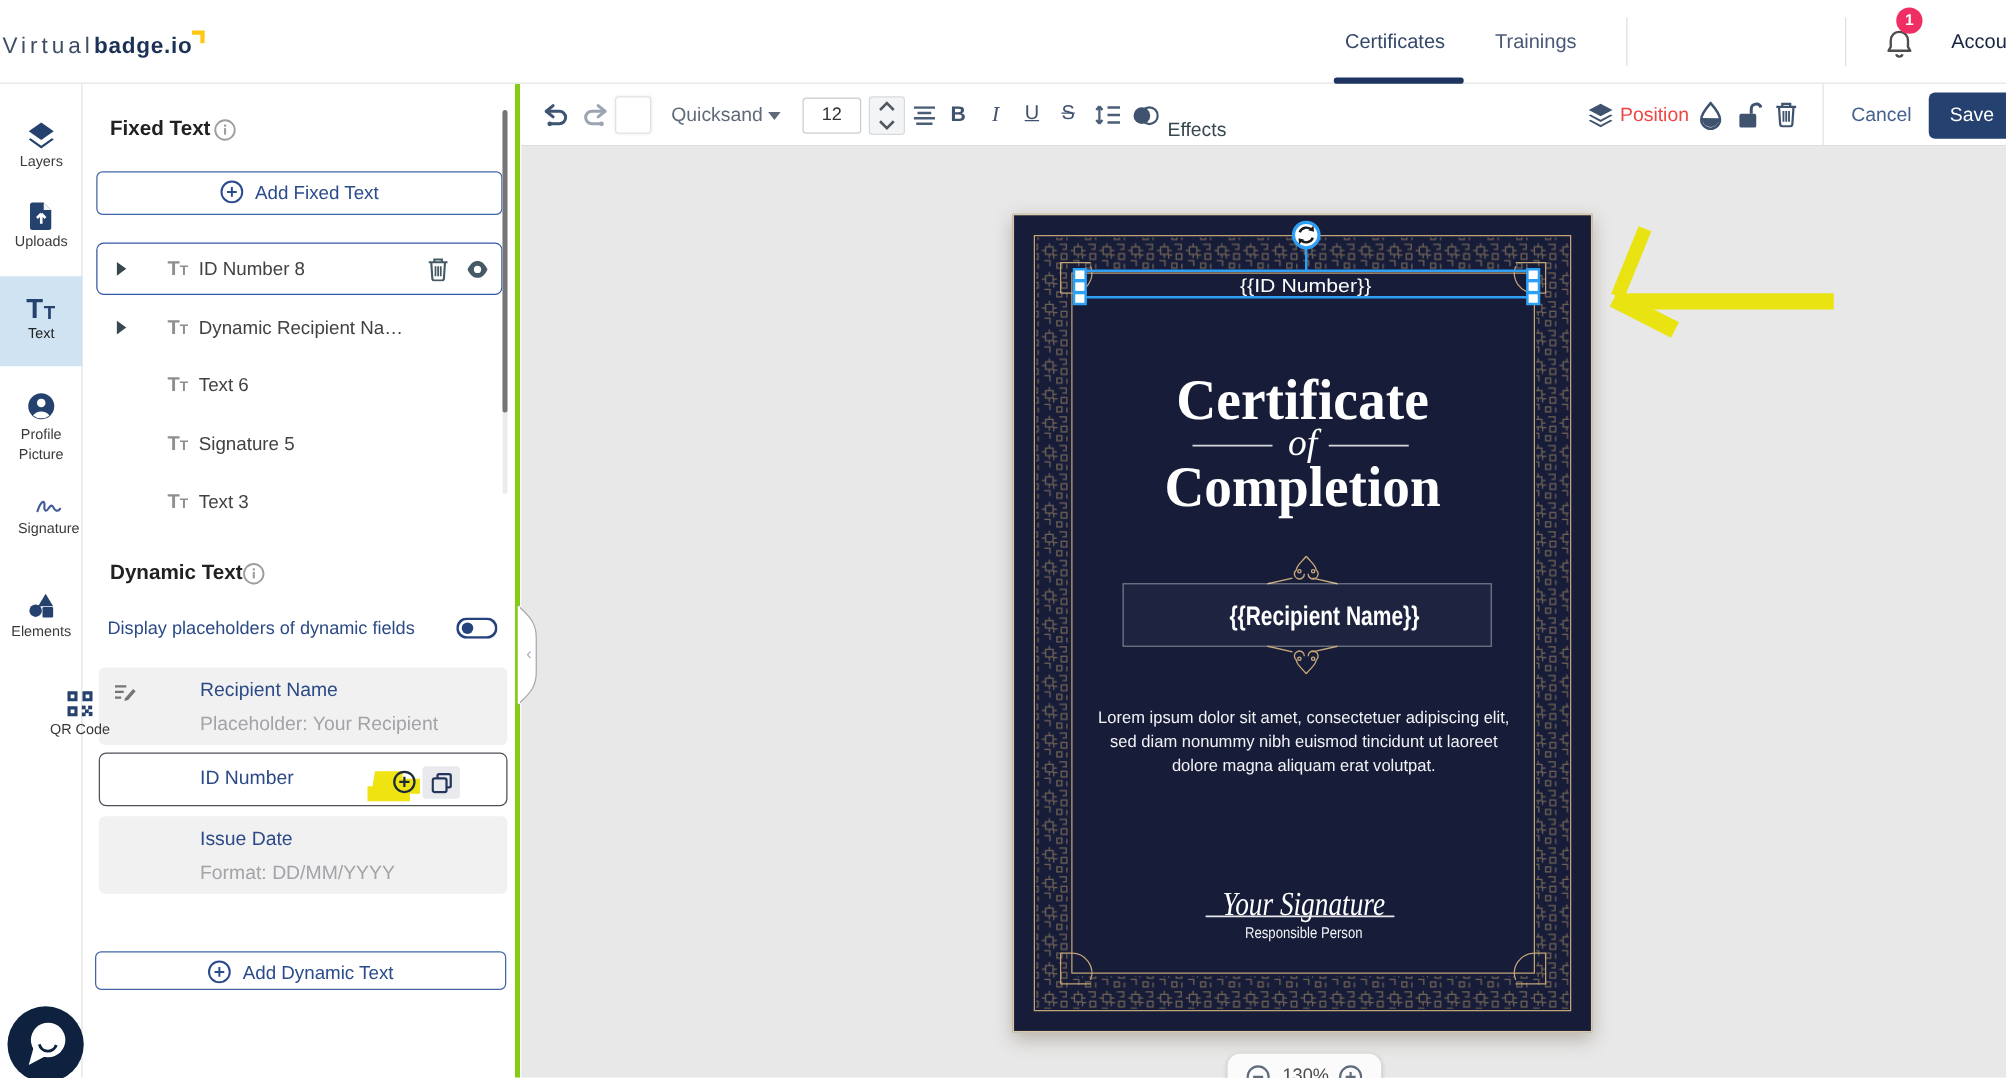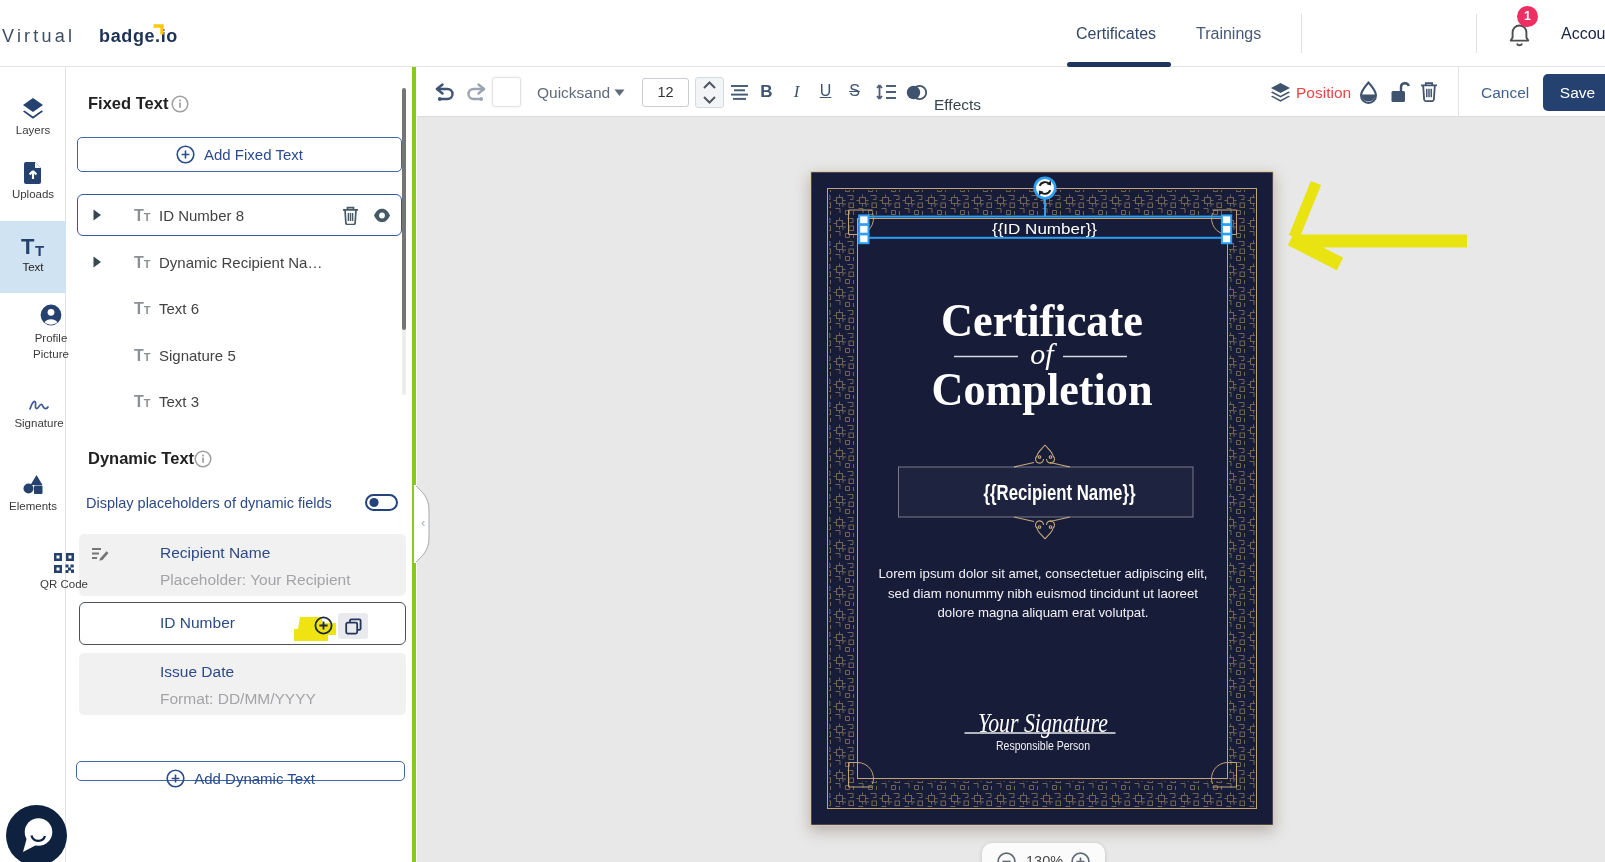--- a/index.html
+++ b/index.html
@@ -26,21 +26,21 @@
   
   #canvas { position:absolute; left:417px; top:117px; width:1188px; height:745px; background:#e8e8e8; z-index:1; }
   #cert { position:absolute; left:393px; top:54px; width:464px; height:655px; box-shadow:0 5px 14px rgba(90,70,50,0.35); }
   #zoompill { position:absolute; left:565px; top:726px; width:123px; height:40px; background:#fbfbfb; border-radius:10px; box-shadow:0 1px 4px rgba(0,0,0,0.18); }
   #chat { position:absolute; left:6px; top:805px; width:61px; height:61px; border-radius:50%; background:#0e2240; z-index:40; }
 </style>
 </head>
 <body>
 <div id="topbar">
 
-  <div class="abs" style="left:2px; top:26px; font-size:18px; color:#3e4d63; letter-spacing:3.2px; font-weight:400;">Virtual<span style="letter-spacing:0.6px; font-weight:bold; color:#1c3156;margin-left:24px;">badge.io</span></div>
+  <div class="abs" style="left:2px; top:26px; font-size:18px; color:#3e4d63; letter-spacing:3.2px; font-weight:400;">Virtual<span style="letter-spacing:0.6px; font-weight:bold; color:#1c3156;">badge.io</span></div>
   <svg class="abs" style="left:153px; top:24px;" width="11" height="11" viewBox="0 0 11 11">
       <path d="M0.5 2 H9 V10.5" fill="none" stroke="#ffc70f" stroke-width="3.4"></path>
     </svg>
   <div class="navitem" style="left:1076px;">Certificates</div>
   <div class="navitem" style="left:1196px; color:#4a5878;">Trainings</div>
   <div class="abs" style="left:1301px; top:14px; width:1px; height:39px; background:#e0e0e0;"></div>
   <div class="abs" style="left:1476px; top:14px; width:1px; height:39px; background:#e0e0e0;"></div>
   <svg class="abs" style="left:1508px; top:22px;" width="23" height="25" viewBox="0 0 23 25">
     <path d="M11.5 3.5 C7.2 3.5 4.6 6.7 4.6 10.5 L4.6 15.5 L2.8 18.6 L20.2 18.6 L18.4 15.5 L18.4 10.5 C18.4 6.7 15.8 3.5 11.5 3.5 Z" fill="none" stroke="#4d4d4d" stroke-width="1.9" stroke-linejoin="round"></path>
     <path d="M9 21.4 a2.6 2.6 0 0 0 5 0" fill="none" stroke="#4d4d4d" stroke-width="1.9"></path>
@@ -70,21 +70,21 @@
   </div>
 
   <div class="railitem" style="top:170px; color:#222;">
     <div style="height:24px; position:relative;">
         <span style="position:absolute; left:21px; top:-3px; font-size:22px; font-weight:bold; color:#25416e;">T</span>
         <span style="position:absolute; left:35px; top:5px; font-size:15px; font-weight:bold; color:#25416e;">T</span>
       </div>
     Text
   </div>
 
-  <div class="railitem" style="top:236px; line-height:16px;margin-left:18px;">
+  <div class="railitem" style="top:246px; line-height:16px;">
     <svg width="24" height="24" viewBox="0 0 24 24">
         <circle cx="12" cy="12" r="10.4" fill="#25416e"></circle>
         <circle cx="12" cy="9.3" r="3.4" fill="#fff"></circle>
         <path d="M5.4 19.3 a8.5 8.5 0 0 1 13.2 0 a10.4 10.4 0 0 1 -13.2 0 Z" fill="#fff"></path>
       </svg>
     Profile<br>Picture
   </div>
 
   <div class="railitem" style="top:329px;padding-left:12px;">
     <svg width="26" height="18" viewBox="0 0 26 18">
@@ -190,21 +190,21 @@
   <div class="abs" style="left:272px; top:546px; width:30px; height:26px; background:#e9eaee; border-radius:3px;"></div>
   <svg class="abs" style="left:279px; top:551px;" width="17" height="17" viewBox="0 0 17 17">
       <rect x="1.2" y="4.6" width="11" height="11" rx="1.5" fill="none" stroke="#25355c" stroke-width="1.8"></rect>
       <path d="M5 4.6 v-2 a1.3 1.3 0 0 1 1.3 -1.3 h8 a1.3 1.3 0 0 1 1.3 1.3 v8 a1.3 1.3 0 0 1 -1.3 1.3 h-2" fill="none" stroke="#25355c" stroke-width="1.8"></path>
     </svg>
 
   <div class="card" style="top:586px; height:62px;"></div>
   <div class="cardtitle" style="top:596px;">Issue Date</div>
   <div class="cardsub" style="top:623px;">Format: DD/MM/YYYY</div>
 
-  <div class="outbtn" style="left:10px; width:329px; top:694px; height:20px; line-height:33px;"><svg width="19" height="19" viewBox="0 0 19 19" style="vertical-align:-4px; margin-right:9px;">
+  <div class="outbtn" style="left:10px; width:329px; top:694px; height:31px; line-height:33px;"><svg width="19" height="19" viewBox="0 0 19 19" style="vertical-align:-4px; margin-right:9px;">
         <circle cx="9.5" cy="9.5" r="8.3" fill="none" stroke="#2b4c8c" stroke-width="1.6"></circle>
         <path d="M9.5 5.6 v7.8 M5.6 9.5 h7.8" stroke="#2b4c8c" stroke-width="1.6"></path>
       </svg>Add Dynamic Text</div>
 
   <svg class="abs" style="left:348px; top:417px; z-index:15;" width="18" height="80" viewBox="0 0 18 80">
       <path d="M1 0 L1 1 C8 8 15 13 15 26 L15 54 C15 67 8 72 1 79 L1 80" fill="#fff" stroke="#a6a9ae" stroke-width="1"></path>
       <rect x="0" y="1" width="2" height="78" fill="#fff"></rect>
     </svg>
   <div class="abs" style="left:355px; top:448px; color:#a0aec6; font-size:13px; z-index:16;">‹</div>
 </div>

